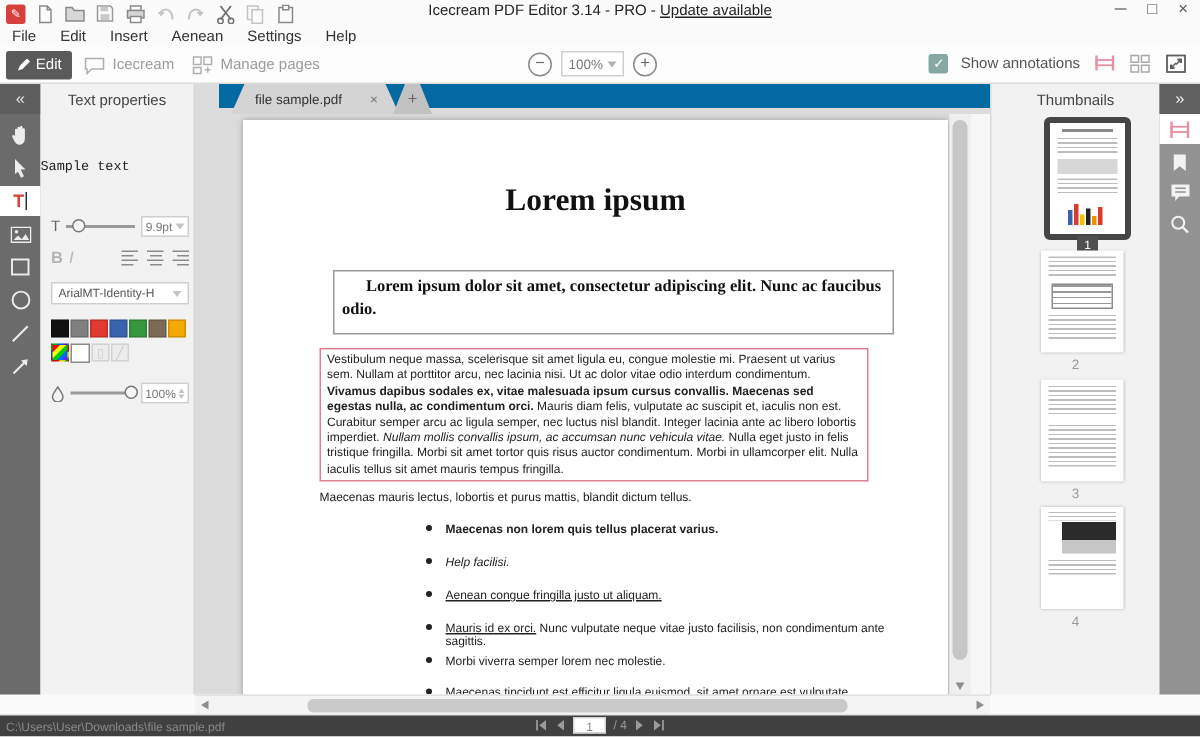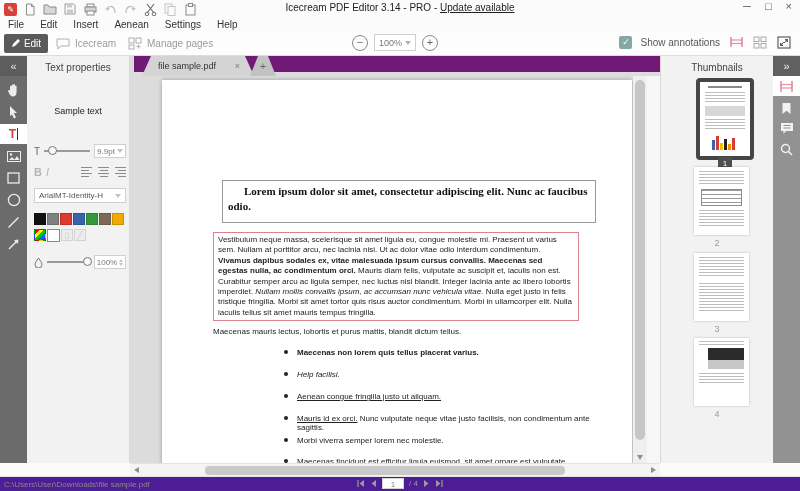--- a/index.html
+++ b/index.html
@@ -37,39 +37,39 @@
   #annot-label { font-size:10px; color:#555; }
   .tr-ico { width:16px; height:16px; display:flex; align-items:center; justify-content:center; }
 
   
   #left-strip { left:0; top:56px; width:27px; height:407px; background:#6b6b6b; }
   .lt { position:absolute; left:0; width:27px; height:20px; display:flex; align-items:center; justify-content:center; color:#e8e8e8; }
   .lt.hdr { background:#5d5d5d; font-size:11px; }
   .lt.active { background:#fff; }
   #left-panel { left:27px; top:56px; width:103px; height:407px; background:#f2f2f2; border-right:1px solid #d8d8d8; }
   #lp-title { top:6px; width:100%; text-align:center; font-size:10px; color:#444; }
-  #sample-text { top:50px; width:100%; text-align:center; font-size:9px; color:#222; }
+  #sample-text { top:50px; width:100%; font-size:9px; color:#222;font-family:Liberation Mono, monospace; }
   .row { position:absolute; left:7px; width:92px; display:flex; align-items:center; }
   .slider-track { height:2px; background:#9a9a9a; flex:1; margin:0 4px; position:relative; }
   .slider-handle { position:absolute; top:-4px; width:9px; height:9px; border:1px solid #777; background:#f7f7f7; border-radius:50%; }
   .valbox { width:32px; height:14px; background:#fff; border:1px solid #cfcfcf; font-size:8px; color:#777; display:flex; align-items:center; justify-content:center; gap:2px; }
   .bi { font-size:11px; color:#b5b5b5; width:12px; }
   .alignset { display:flex; gap:6px; margin-left:auto; }
   .alico { display:flex; flex-direction:column; gap:1.5px; }
   .alico i { display:block; height:1.5px; background:#8b8b8b; }
   #font-select { left:7px; width:92px; height:15px; background:#fff; border:1px solid #cfcfcf; font-size:8px; color:#555; display:flex; align-items:center; padding:0 4px; justify-content:space-between; }
   .swrow { left:7px; display:flex; gap:1px; }
   .sw { width:12px; height:12px; border:1px solid rgba(0,0,0,.15); }
   #sw-rainbow { background:linear-gradient(135deg,#f00 0 25%,#ff0 25% 45%,#0c0 45% 65%,#06f 65% 85%,#90f 85%); }
   #sw-fill { width:13px; height:13px; background:#fff; border:1px solid #8a8a8a; }
   .sw-dis { width:12px; height:12px; border:1px solid #d2d2d2; color:#c9c9c9; font-size:8px; text-align:center; line-height:11px; background:#ececec; }
 
   
   #center { left:130px; top:56px; width:530px; height:407px; background:#dcdcdc; }
-  #tabbar { left:4px; top:0; width:530px; height:16px; background:#701a75; }
+  #tabbar { left:16px; top:0; width:530px; height:16px; background:#0369a1; }
   #tab-active { position:absolute; left:8px; top:0; width:112px; height:20px; background:#d4d4d4; clip-path:polygon(9px 0,103px 0,112px 20px,0 20px); font-size:9px; color:#333; display:flex; align-items:center; justify-content:space-between; padding:0 14px 0 16px; }
   #tab-new { position:absolute; left:116px; top:0; width:26px; height:20px; background:#c2c2c2; clip-path:polygon(8px 0,18px 0,26px 20px,0 20px); font-size:11px; color:#666; text-align:center; line-height:20px; }
   #viewport { left:0; top:20px; width:503px; height:387px; overflow:hidden; background:#dcdcdc; }
   #page { position:absolute; left:32px; top:4px; width:470px; height:600px; background:#fff; box-shadow:0 0 4px rgba(0,0,0,.3); font-family:"Liberation Serif", serif; }
   #doc-title { top:41px; width:100%; text-align:center; font-size:21px; font-weight:bold; color:#111; }
   #heading-box { left:60px; top:100px; width:374px; border:1px solid #9a9a9a; padding:3px 5px 8px 5px; font-size:11px; font-weight:bold; line-height:15px; color:#111; text-indent:16px; }
   #red-box { left:51px; top:152px; width:366px; border:1px solid #dd8090; padding:2px 4px; font-family:"Liberation Sans", sans-serif; font-size:8px; line-height:10.4px; color:#222; }
   #para { left:51px; top:247px; width:380px; font-family:"Liberation Sans", sans-serif; font-size:8px; color:#222; }
   .bullet { position:absolute; left:83px; width:360px; font-family:"Liberation Sans", sans-serif; font-size:8px; color:#222; display:flex; gap:9px;padding-left:39px; }
   .bullet .dot { width:4px; height:4px; background:#222; border-radius:50%; margin-top:2px; flex:none; }
@@ -99,21 +99,21 @@
   .minichart i { display:block; width:3px; }
   .minitable { position:absolute; border:1px solid #8c8c8c; background:repeating-linear-gradient(to bottom,#9a9a9a 0 1px,transparent 1px 4px); }
 
   
   #right-strip { left:773px; top:56px; width:27px; height:407px; background:#929292; }
   .rt { position:absolute; left:0; width:27px; height:20px; display:flex; align-items:center; justify-content:center; color:#f2f2f2; }
   .rt.hdr { background:#606060; font-size:11px; }
   .rt.active { background:#fff; }
 
   
-  #statusbar { left:0; top:476px; width:800px; height:15px; background:#4c1d95; border-top:1px solid #e4e4e4; font-size:8px; color:#8a8a8a; }
+  #statusbar { left:0; top:476px; width:800px; height:15px; background:#404040; border-top:1px solid #e4e4e4; font-size:8px; color:#8a8a8a; }
   #path { left:4px; top:3px; }
   #pagenav { left:0; top:1px; width:800px; display:flex; justify-content:center; align-items:center; gap:5px; color:#9a9a9a; }
   #pagebox { width:22px; height:11px; border:1px solid #d5d5d5; background:#fff; text-align:center; line-height:11px; font-size:8px; color:#888; }
   svg { display:block; }
 </style>
 </head>
 <body>
 
 <div id="app">
 
@@ -387,20 +387,21 @@
     <div id="tabbar" class="abs">
       <div id="tab-active">
         <span>file sample.pdf</span>
         <span style="color:#777">×</span>
       </div>
       <div id="tab-new">+</div>
     </div>
 
     <div id="viewport" class="abs">
       <div id="page">
+        <div id="doc-title" class="abs">Lorem ipsum</div>
         <div id="heading-box" class="abs">Lorem ipsum dolor sit amet, consectetur adipiscing elit. Nunc ac faucibus odio.</div>
         <div id="red-box" class="abs"><span>Vestibulum neque massa, scelerisque sit amet ligula eu, congue molestie mi. Praesent ut varius sem. Nullam at porttitor arcu, nec lacinia nisi. Ut ac dolor vitae odio interdum condimentum. </span><b>Vivamus dapibus sodales ex, vitae malesuada ipsum cursus convallis. Maecenas sed egestas nulla, ac condimentum orci.</b><span> Mauris diam felis, vulputate ac suscipit et, iaculis non est. Curabitur semper arcu ac ligula semper, nec luctus nisl blandit. Integer lacinia ante ac libero lobortis imperdiet. </span><i>Nullam mollis convallis ipsum, ac accumsan nunc vehicula vitae.</i><span> Nulla eget justo in felis tristique fringilla. Morbi sit amet tortor quis risus auctor condimentum. Morbi in ullamcorper elit. Nulla iaculis tellus sit amet mauris tempus fringilla.</span></div>
         <div id="para" class="abs">Maecenas mauris lectus, lobortis et purus mattis, blandit dictum tellus.</div>
         <div class="bullet" style="top:268px">
             <span class="dot"></span>
             <span class="b-bold">Maecenas non lorem quis tellus placerat varius.</span>
           </div>
         <div class="bullet" style="top:290px">
             <span class="dot"></span>
             <span class="b-ital">Help facilisi.</span>

